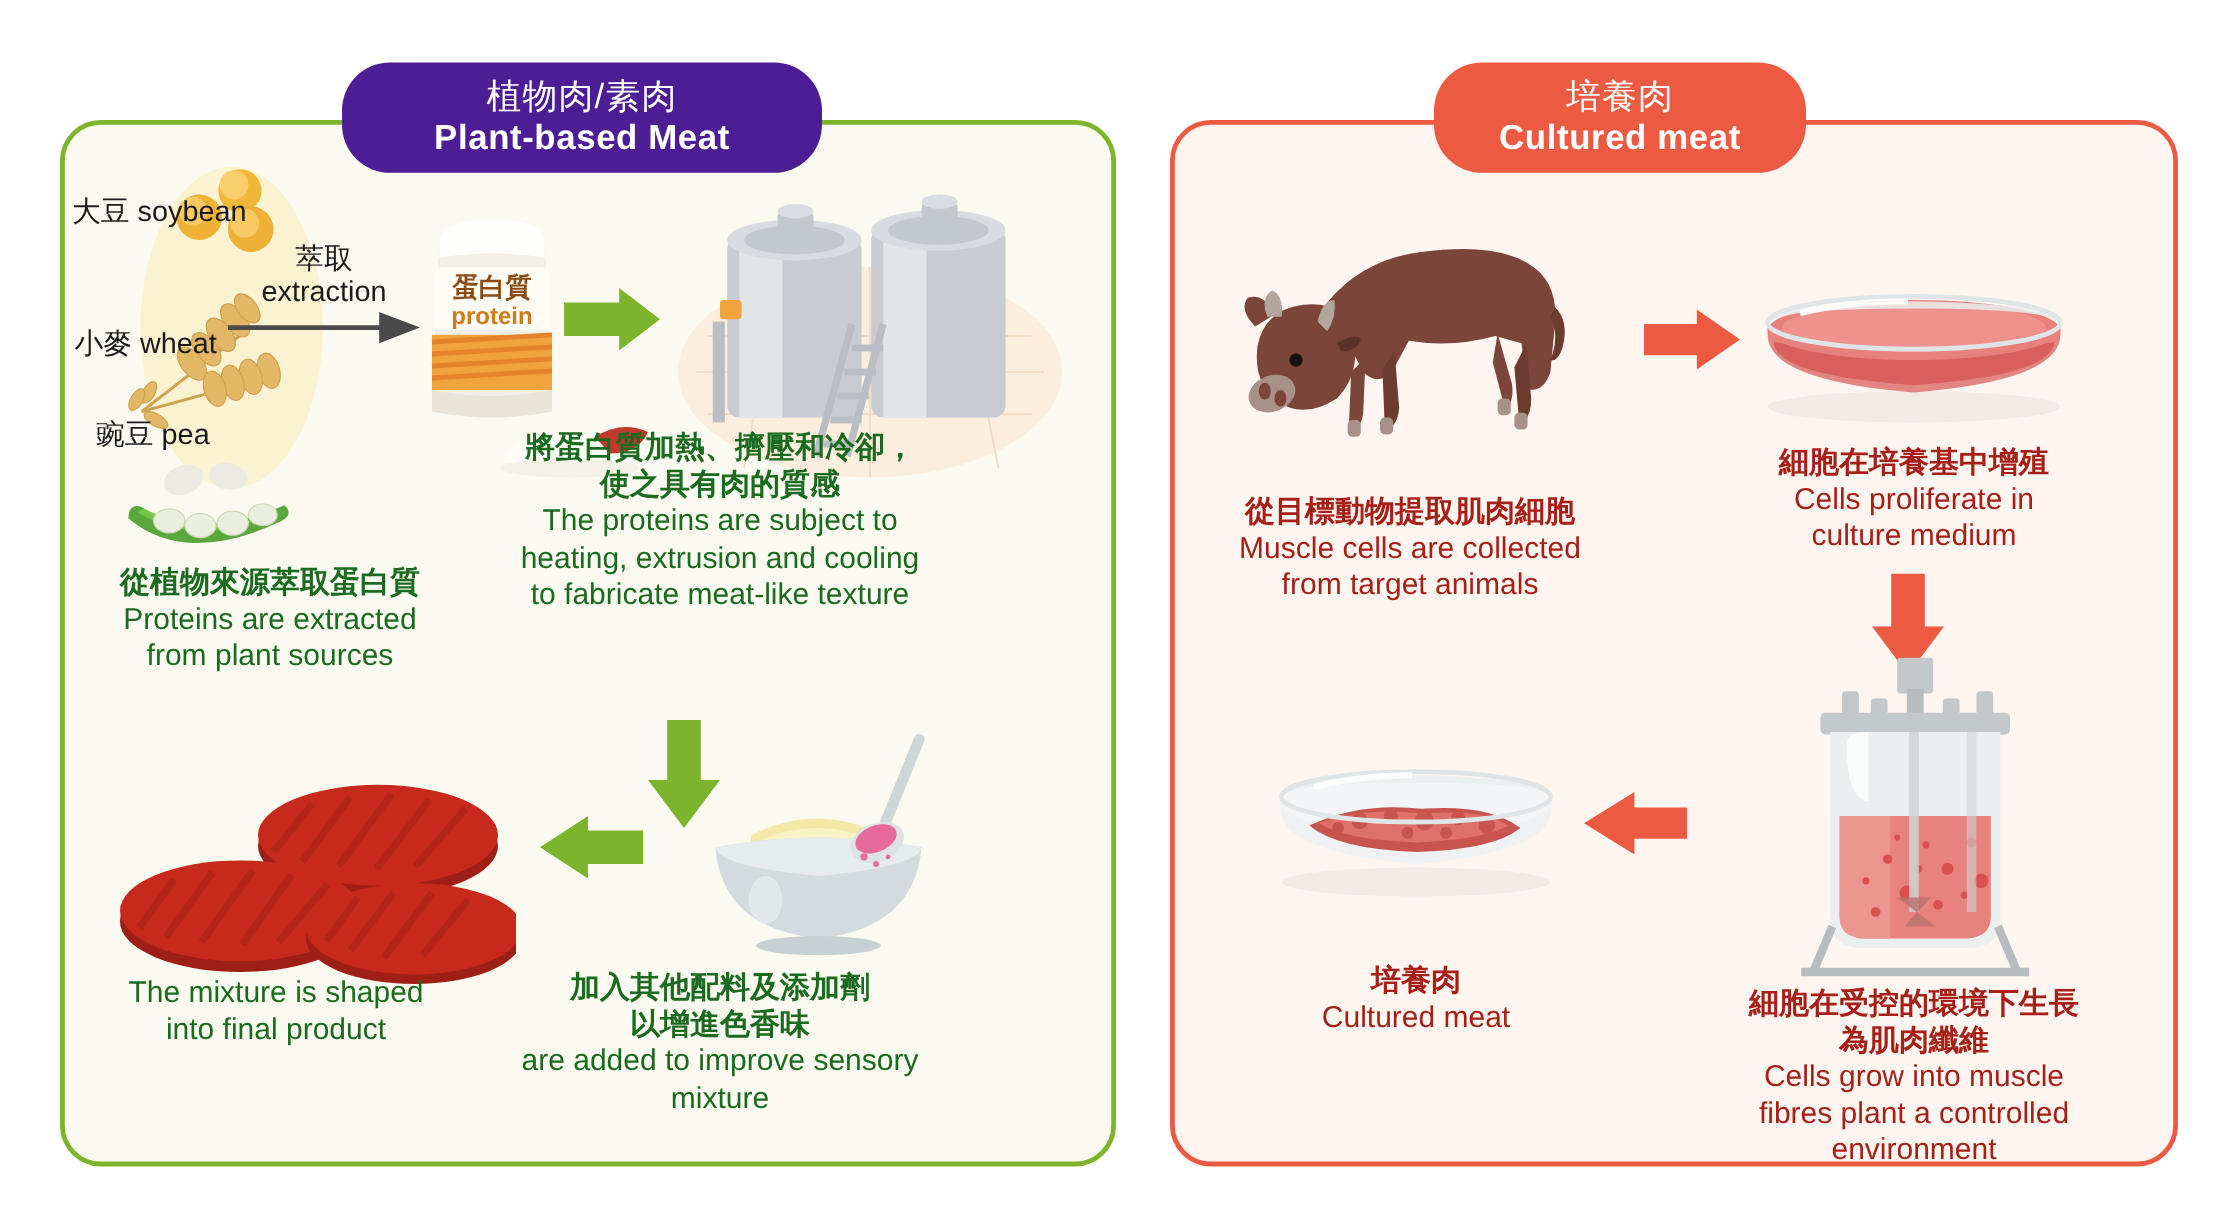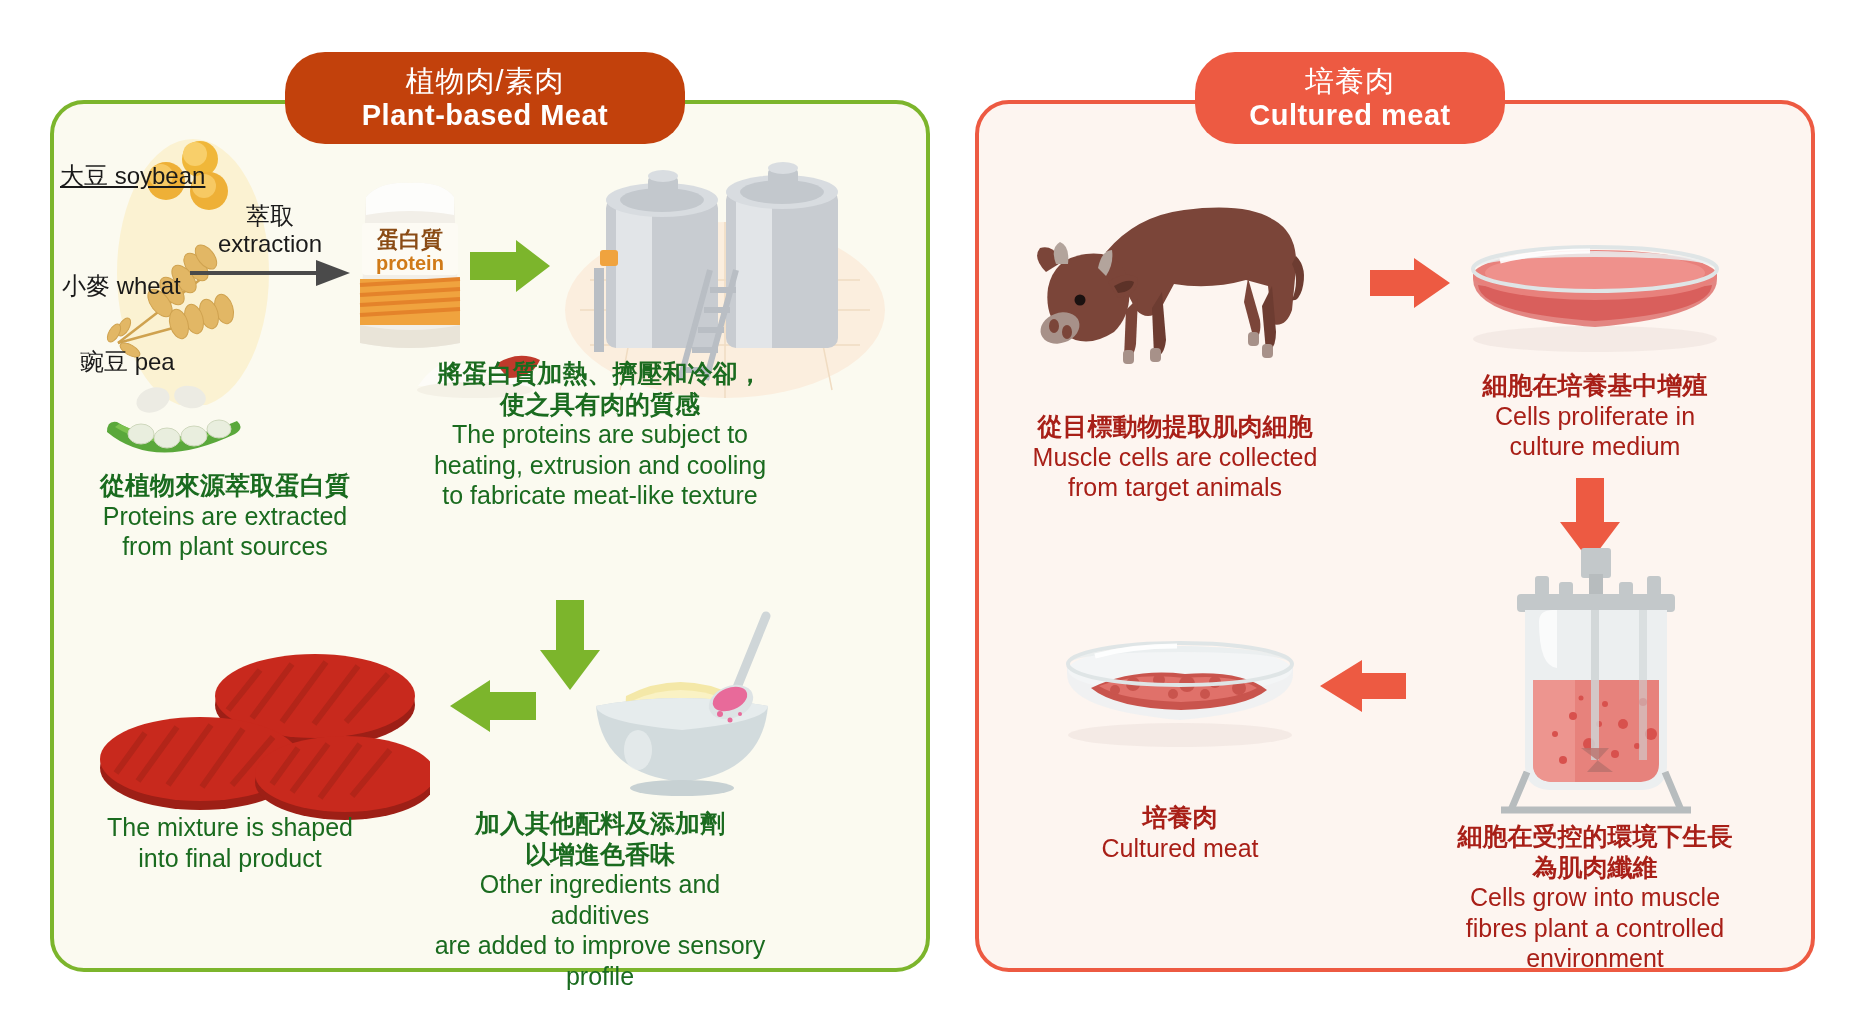--- a/index.html
+++ b/index.html
@@ -18,21 +18,21 @@
     left:975px;top:100px;width:840px;height:872px;
     background:#fdf5f0;border:4px solid #ed5a42;
   }
 
   
   .badge{
     position:absolute;border-radius:40px;color:#fff;text-align:center;
     display:flex;flex-direction:column;justify-content:center;align-items:center;
     box-sizing:border-box;z-index:30;
   }
-  #badge-plant{left:285px;top:52px;width:400px;height:92px;background:#c2410c;}
+  #badge-plant{left:285px;top:52px;width:400px;height:92px;background:#4c1d95;}
   #badge-cultured{left:1195px;top:52px;width:310px;height:92px;background:#ed5a42;}
   .badge .zh{font-size:29px;line-height:34px;font-weight:400;letter-spacing:1px;}
   .badge .en{font-size:29px;line-height:34px;font-weight:bold;letter-spacing:.5px;}
 
   
   .cap{position:absolute;text-align:center;line-height:1.22;}
   .cap .zh{display:block;font-size:25px;font-weight:bold;}
   .cap .en{display:block;font-size:25px;}
   .green{color:#1a6b1f;}
   .red{color:#a81f17;}
@@ -96,21 +96,21 @@
   <path d="M12 52 Q60 92 140 54 Q150 48 142 41 Q70 72 22 42 Q12 40 12 52Z" fill="#5aa83b"></path>
   <path d="M20 47 Q70 78 138 46 Q80 70 24 44Z" fill="#7cc24f"></path>
   <g fill="#e9eede" stroke="#cfd8bd" stroke-width="1">
     <ellipse cx="46" cy="54" rx="13" ry="10"></ellipse>
     <ellipse cx="72" cy="58" rx="13" ry="10"></ellipse>
     <ellipse cx="99" cy="56" rx="13" ry="10"></ellipse>
     <ellipse cx="124" cy="49" rx="12" ry="9"></ellipse>
   </g>
 </svg>
 
-<div class="lbl" style="left:60px;top:160px;text-decoration:underline;">大豆 soybean</div>
+<div class="lbl" style="left:60px;top:160px;">大豆 soybean</div>
 <div class="lbl" style="left:62px;top:270px;">小麥 wheat</div>
 <div class="lbl" style="left:80px;top:346px;">豌豆 pea</div>
 
 <div class="lbl-c" style="left:190px;top:202px;width:160px;">
   <span style="display:block;">萃取</span>
   <span style="display:block;">extraction</span>
 </div>
 <svg class="arrow" style="left:190px;top:258px;" width="160" height="30" viewBox="0 0 160 30">
   <line x1="0" y1="15" x2="128" y2="15" stroke="#4a4a4a" stroke-width="4"></line>
   <polygon points="126,2 160,15 126,28" fill="#4a4a4a"></polygon>
@@ -233,23 +233,22 @@
 </svg>
 
 <div class="cap green" style="left:70px;top:812px;width:320px;">
   <span class="en">The mixture is shaped</span>
   <span class="en">into final product</span>
 </div>
 
 <div class="cap green" style="left:430px;top:808px;width:340px;">
   <span class="zh">加入其他配料及添加劑</span>
   <span class="zh">以增進色香味</span>
-  <span class="en">Other ingredients and additives</span>
   <span class="en">are added to improve sensory</span>
-  <span class="en">profile</span>
+  <span class="en">mixture</span>
 </div>
 
 <div class="panel" id="panel-cultured"></div>
 
 <div class="badge" id="badge-cultured">
   <span class="zh">培養肉</span>
   <span class="en">Cultured meat</span>
 </div>
 
 <svg class="illus" style="left:1010px;top:160px;" width="300" height="230" viewBox="0 0 300 230">

